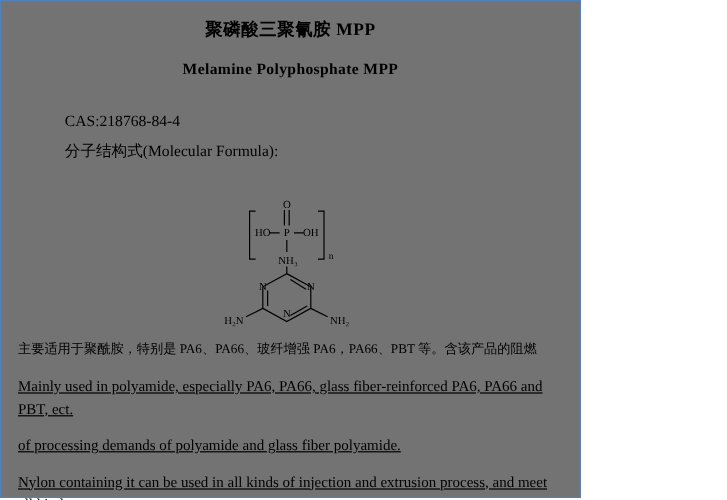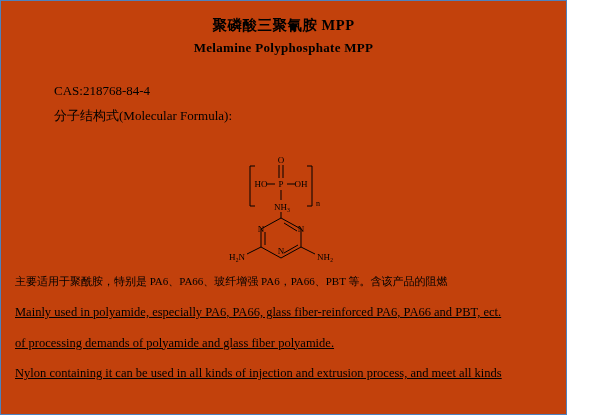--- a/index.html
+++ b/index.html
@@ -9,44 +9,44 @@
   body {
     width: 606px;
     height: 417px;
     background: #ffffff;
     font-family: "Liberation Serif", serif;
     color: #000000;
     overflow: hidden;
   }
   .page {
     position: relative;
-    width: 567px;
+    width: 484px;
     height: 415px;
     border: 1px solid #4f81bd;
     box-sizing: border-box;
-    background: #c2410c;
+    background: #737373;
   }
   .inner {
     padding: 10px 14px 0 14px;
   }
   .title-block {
     text-align: center;
     margin-top: 4px;
   }
   .title-cn {
     font-weight: bold;
     font-size: 14.5px;
     letter-spacing: 0.5px;
     line-height: 20px;
   }
   .title-en {
     font-weight: bold;
     font-size: 13px;
     line-height: 20px;
-    margin-top: 3px;
+    margin-top: 13px;
     letter-spacing: 0.3px;
   }
   .info-block {
     margin-top: 22px;
     font-size: 13px;
     line-height: 21px;
   }
   .info-line {
     margin-bottom: 4px;
     margin-left: 39px;

